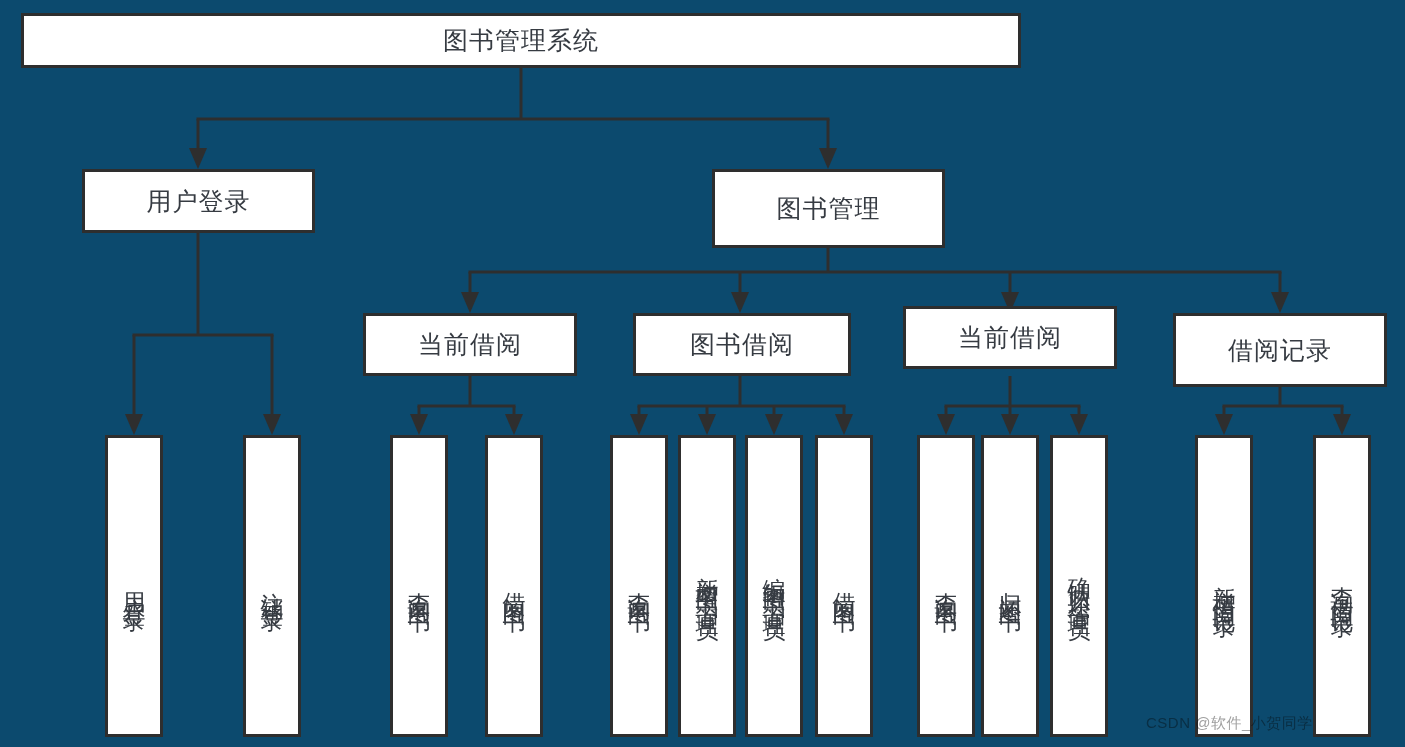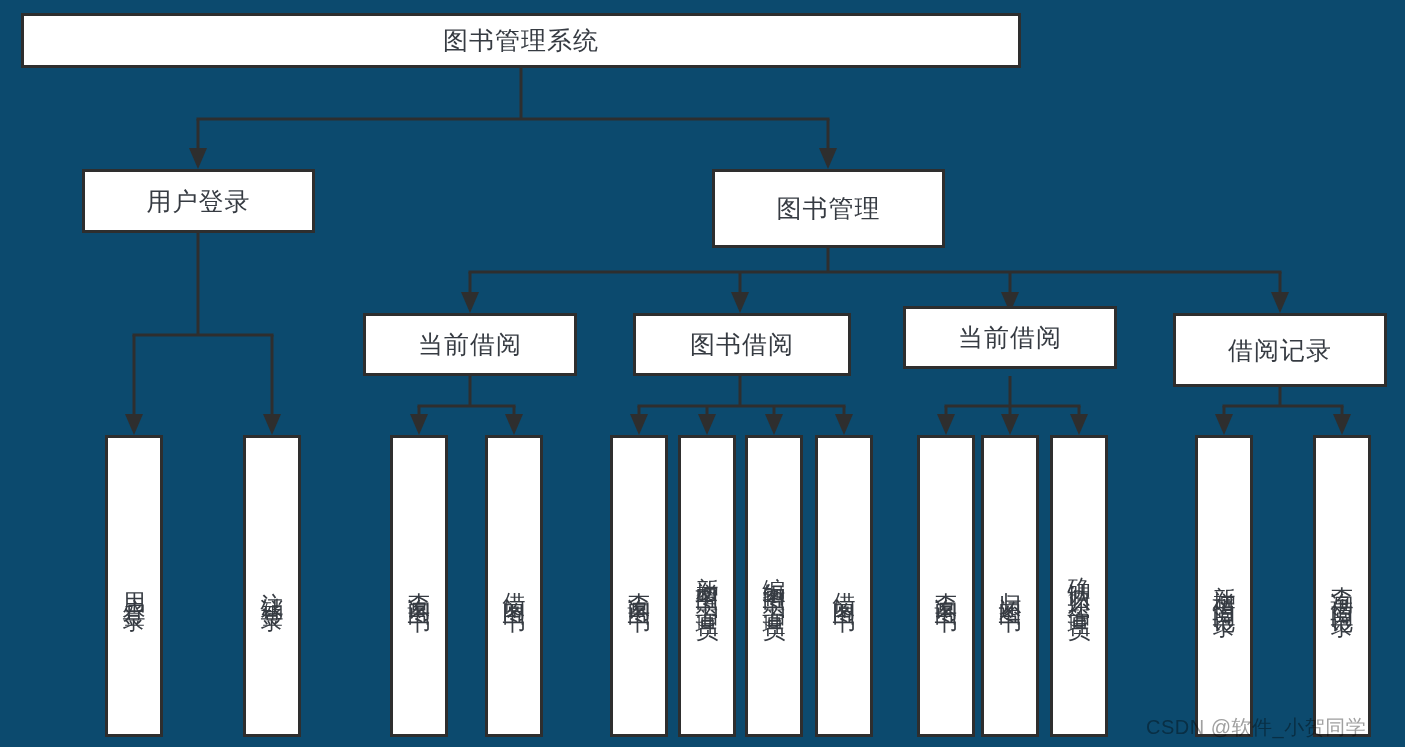--- a/index.html
+++ b/index.html
@@ -28,21 +28,21 @@
   .node.v span{
     writing-mode:vertical-rl;
     text-orientation:mixed;
     font-size:23px;
     letter-spacing:6px;
     line-height:1;
   }
   .watermark{
     position:absolute;
     left:1146px;top:714px;
-    font-size:20px;
+    font-size:15px;
     letter-spacing:0.5px;
     color:#a0a0a0;
     white-space:nowrap;
     mix-blend-mode:multiply;
     z-index:10;
   }
 </style>
 </head>
 <body>
 

